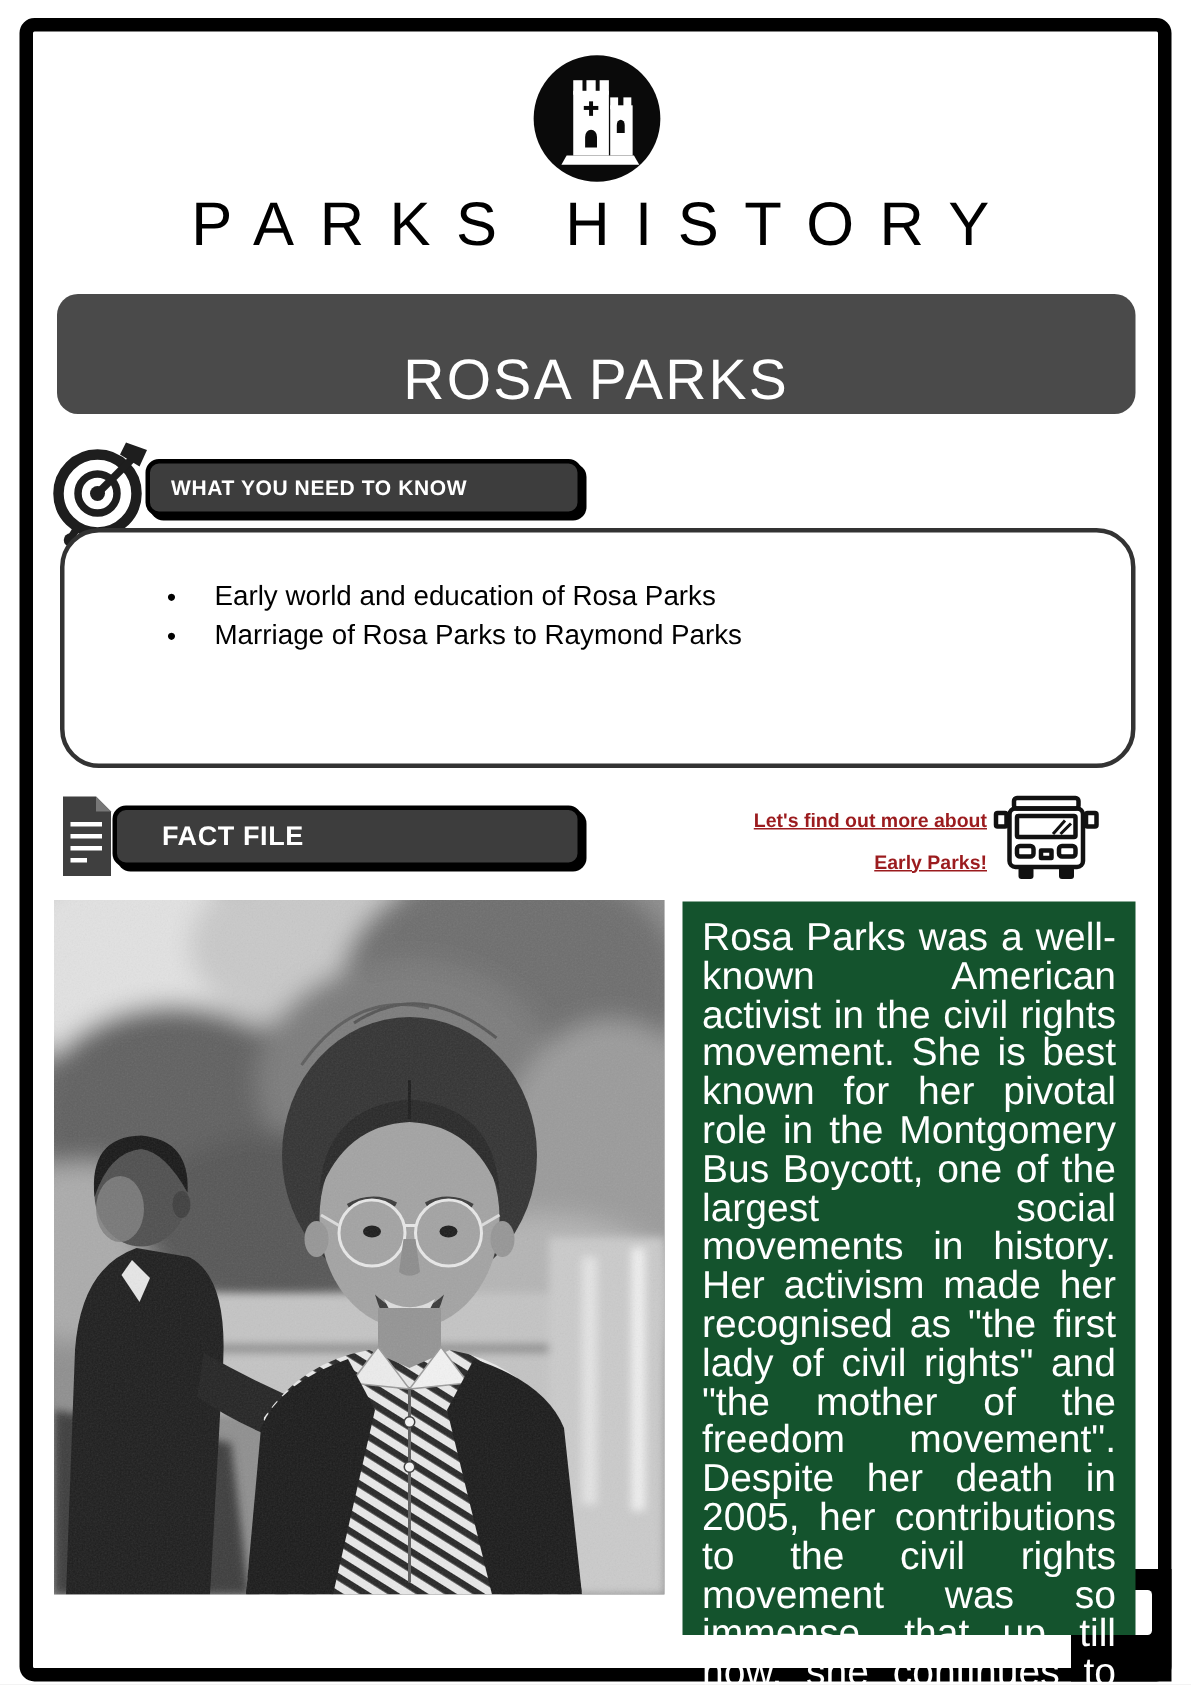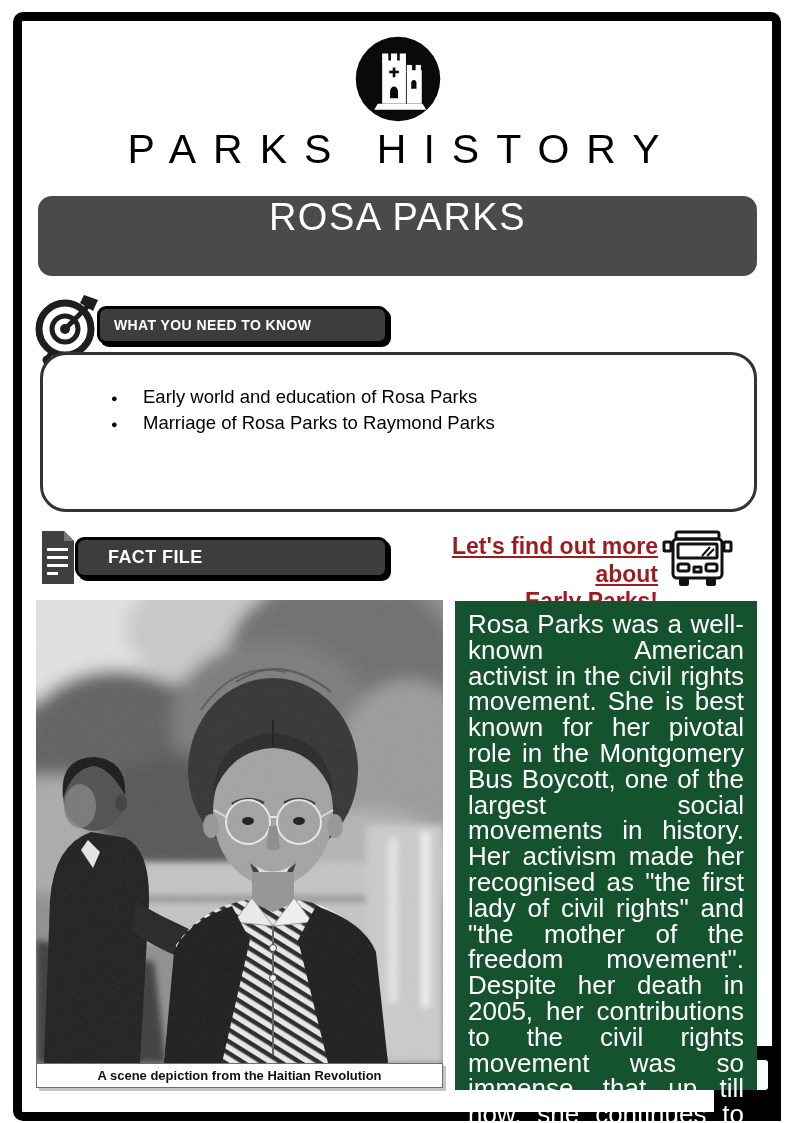--- a/index.html
+++ b/index.html
@@ -8,39 +8,39 @@
   .frame{position:absolute;left:13px;top:12px;width:768px;height:1109px;border:9px solid #000;
          border-radius:10px;box-sizing:border-box;pointer-events:none;}
   .corner-block{position:absolute;left:714px;top:1046px;width:67px;height:75px;background:#000;z-index:1;}
   .corner-tab{position:absolute;left:748px;top:1060px;width:20px;height:30px;background:#fff;border-radius:3px;z-index:2;}
 
   .logo{position:absolute;left:354px;top:35px;width:88px;height:88px;}
   .brand-title{position:absolute;left:0;top:126px;width:794px;text-align:center;color:#000;
                font-size:41px;letter-spacing:17px;padding-left:10px;box-sizing:border-box;white-space:nowrap;}
 
   .title-banner{position:absolute;left:38px;top:196px;width:719px;height:80px;background:#4a4a4a;
-                border-radius:14px;display:flex;align-items:flex-start;justify-content:center;
+                border-radius:14px;display:flex;align-items:flex-end;justify-content:center;
                 color:#fff;font-size:38px;letter-spacing:1.5px;}
 
   .icon-target{position:absolute;left:32px;top:291px;width:70px;height:74px;}
   .mini-banner{position:absolute;background:#3d3d3d;border:3px solid #000;border-radius:9px;
                box-shadow:3px 3px 0 #000;color:#fff;font-weight:bold;display:flex;align-items:center;
                box-sizing:border-box;letter-spacing:0.4px;}
   .banner-wyntk{left:97px;top:306px;width:291px;height:38px;font-size:14px;padding-left:14px;}
   .banner-fact{left:75px;top:537px;width:313px;height:41px;font-size:18px;padding-left:30px;}
 
   .listbox{position:absolute;left:40px;top:352px;width:717px;height:160px;border:3px solid #333;
            border-radius:26px;box-sizing:border-box;background:#fff;}
   .listbox ul{list-style:none;margin:0;padding:29px 20px 0 100px;}
   .listbox li{position:relative;font-size:18.5px;line-height:26px;color:#000;}
   .listbox li::before{content:"●";position:absolute;left:-32px;top:1px;font-size:11px;color:#000;}
 
   .icon-doc{position:absolute;left:39px;top:530px;width:37px;height:57px;}
   .red-link{position:absolute;left:395px;top:533px;width:263px;text-align:right;
-            font-size:23px;line-height:27.5px;font-weight:bold;cursor:pointer;}
+            font-size:13px;line-height:27.5px;font-weight:bold;cursor:pointer;}
   .red-link span{display:block;text-decoration:underline;}
   .icon-bus{position:absolute;left:661px;top:529px;width:73px;height:61px;}
 
   .photo{position:absolute;left:36px;top:600px;width:407px;height:463px;background:#8f8f8f;overflow:hidden;}
   .photo svg{display:block;width:100%;height:100%;}
   .caption{position:absolute;left:36px;top:1063px;width:407px;height:25px;background:#fff;
            border:1px solid #6e6e6e;box-sizing:border-box;box-shadow:3px 3px 0 #c4c4c4;
            display:flex;align-items:center;justify-content:center;font-size:13px;font-weight:bold;color:#111;}
 
   .textbox{position:absolute;left:455px;top:601px;width:302px;height:489px;background:#14532d;z-index:3;
@@ -215,21 +215,18 @@
         <path d="M258,298 L237,326 L276,322 Z" fill="#f2f2f2" stroke="#9a9a9a" stroke-width="1"></path>
         <line x1="237" y1="326" x2="237" y2="455" stroke="#5f5f5f" stroke-width="2"></line>
         <circle cx="237" cy="348" r="3.5" fill="#f5f5f5" stroke="#3a3a3a"></circle>
         <circle cx="237" cy="378" r="3.5" fill="#f5f5f5" stroke="#3a3a3a"></circle>
         <path d="M128,463 L138,352 Q150,322 196,306 L214,340 L186,463 Z" fill="#1b1b1b"></path>
         <path d="M352,463 L340,352 Q328,322 280,306 L262,340 L292,463 Z" fill="#1b1b1b"></path>
       </g>
       <rect width="407" height="463" filter="url(#grain)" opacity="0.12"></rect>
     </svg>
   </div>
-  <div class="caption">
-    <span>A scene depiction from the Haitian Revolution</span>
-  </div>
 
   <div class="textbox">
     <span>Rosa Parks was a well-known American activist in the civil rights movement. She is best known for her pivotal role in the Montgomery Bus Boycott, one of the largest social movements in history. Her activism made her recognised as "the first lady of civil rights" and "the mother of the freedom movement". Despite her death in 2005, her contributions to the civil rights movement was so immense, that up till now, she continues to be recognised all over the world as a symbol of freedom and equality.</span>
   </div>
 
 </div>
 
 </body></html>

